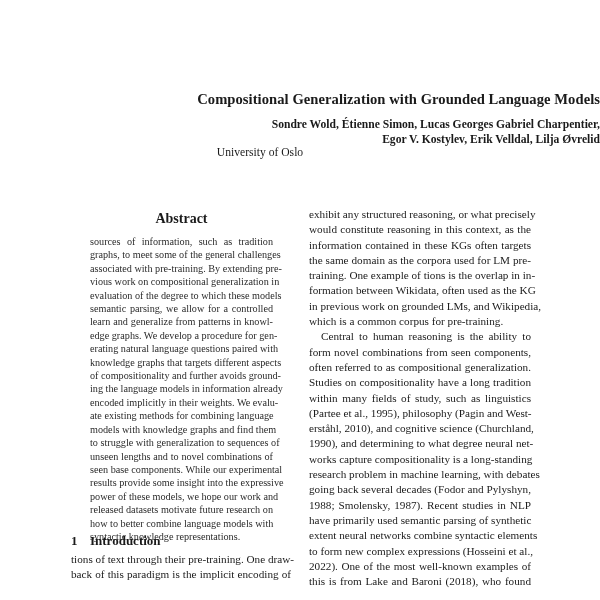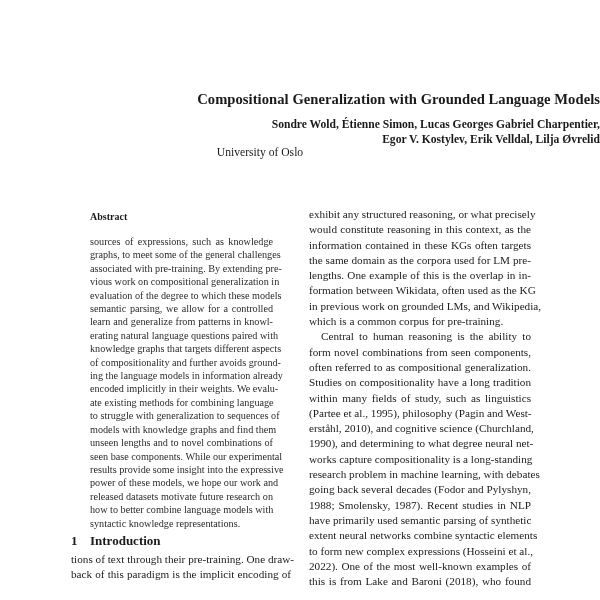--- a/index.html
+++ b/index.html
@@ -3,21 +3,21 @@
 <meta charset="utf-8">
 <style>
   html, body { margin:0; padding:0; }
   body { width:600px; height:600px; overflow:hidden; background:#fff; position:relative;
          font-family:"Liberation Serif", "DejaVu Serif", serif; color:#1a1a1a; }
   .title { position:absolute; top:69px; left:0; width:600px; text-align:right;
            font-size:14.6px; font-weight:bold; letter-spacing:0.05px;margin-top:22px; }
   .authors { position:absolute; top:117px; left:0; width:600px; text-align:right;
              font-size:11.6px; font-weight:bold; line-height:15px; }
   .affil { position:absolute; top:146px; left:0; width:520px; text-align:center; font-size:11.6px; line-height:14px; }
-  .abs-head { position:absolute; top:211px; left:90px; width:183px; font-size:10px; font-weight:bold; }
+  .abs-head { position:absolute; top:211px; left:90px; width:183px; text-align:center; font-size:14px; font-weight:bold; }
   .abstract { position:absolute; top:235px; left:90px; width:183px; font-size:10.2px; line-height:13.4px;
               text-align:justify; color:#2a2a2a; }
   .abstract span.line, .col span.line, .intro span.line { display:block; text-align:justify; text-align-last:justify; white-space:nowrap; }
   .abstract span.last, .col span.last, .intro span.last { text-align-last:left; }
   .sec { position:absolute; top:533px; left:71px; font-size:13px; font-weight:bold; }
   .sec .num { display:inline-block; width:19px; }
   .intro { position:absolute; top:552px; left:71px; width:220px; font-size:11.2px; line-height:15.2px; }
   .col { position:absolute; top:207px; left:309px; width:222px; font-size:11.2px; line-height:15.3px; }
   .col span.indent { text-indent:12px; }
 </style>
@@ -26,35 +26,36 @@
 
 <div class="title">Compositional Generalization with Grounded Language Models</div>
 <div class="authors">
   <div>Sondre Wold, Étienne Simon, Lucas Georges Gabriel Charpentier,</div>
   <div>Egor V. Kostylev, Erik Velldal, Lilja Øvrelid</div>
 </div>
 <div class="affil">University of Oslo</div>
 
 <div class="abs-head">Abstract</div>
 <div class="abstract">
-  <span class="line">sources of expressions, such as knowledge</span>
+  <span class="line">sources of information, such as tradition</span>
   <span class="line">graphs, to meet some of the general challenges</span>
   <span class="line">associated with pre-training. By extending pre-</span>
   <span class="line">vious work on compositional generalization in</span>
   <span class="line">evaluation of the degree to which these models</span>
   <span class="line">semantic parsing, we allow for a controlled</span>
   <span class="line">learn and generalize from patterns in knowl-</span>
+  <span class="line">edge graphs. We develop a procedure for gen-</span>
   <span class="line">erating natural language questions paired with</span>
   <span class="line">knowledge graphs that targets different aspects</span>
   <span class="line">of compositionality and further avoids ground-</span>
   <span class="line">ing the language models in information already</span>
   <span class="line">encoded implicitly in their weights. We evalu-</span>
   <span class="line">ate existing methods for combining language</span>
+  <span class="line">models with knowledge graphs and find them</span>
   <span class="line">to struggle with generalization to sequences of</span>
-  <span class="line">models with knowledge graphs and find them</span>
   <span class="line">unseen lengths and to novel combinations of</span>
   <span class="line">seen base components. While our experimental</span>
   <span class="line">results provide some insight into the expressive</span>
   <span class="line">power of these models, we hope our work and</span>
   <span class="line">released datasets motivate future research on</span>
   <span class="line">how to better combine language models with</span>
   <span class="line last">syntactic knowledge representations.</span>
 </div>
 
 <div class="sec">
@@ -63,21 +64,21 @@
 <div class="intro">
   <span class="line">tions of text through their pre-training. One draw-</span>
   <span class="line">back of this paradigm is the implicit encoding of</span>
 </div>
 
 <div class="col">
   <span class="line">exhibit any structured reasoning, or what precisely</span>
   <span class="line">would constitute reasoning in this context, as the</span>
   <span class="line">information contained in these KGs often targets</span>
   <span class="line">the same domain as the corpora used for LM pre-</span>
-  <span class="line">lengths. One example of this is the overlap in in-</span>
+  <span class="line">training. One example of tions is the overlap in in-</span>
   <span class="line">formation between Wikidata, often used as the KG</span>
   <span class="line">in previous work on grounded LMs, and Wikipedia,</span>
   <span class="line last">which is a common corpus for pre-training.</span>
   <span class="line indent">Central to human reasoning is the ability to</span>
   <span class="line">form novel combinations from seen components,</span>
   <span class="line">often referred to as compositional generalization.</span>
   <span class="line">Studies on compositionality have a long tradition</span>
   <span class="line">within many fields of study, such as linguistics</span>
   <span class="line">(Partee et al., 1995), philosophy (Pagin and West-</span>
   <span class="line">erståhl, 2010), and cognitive science (Churchland,</span>

